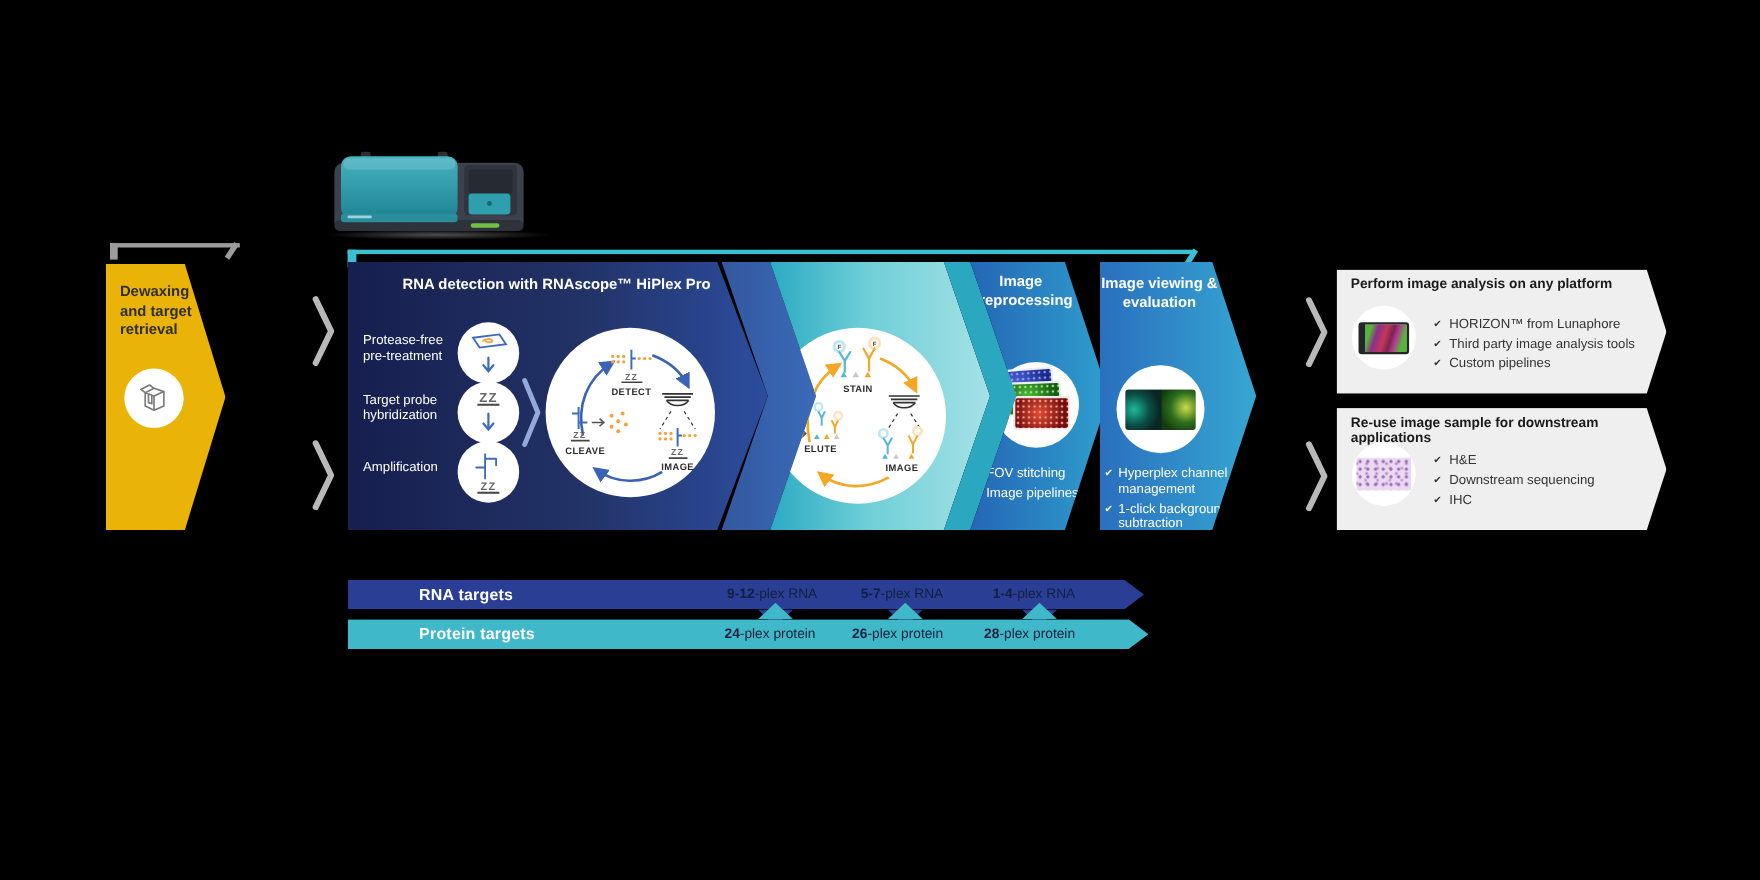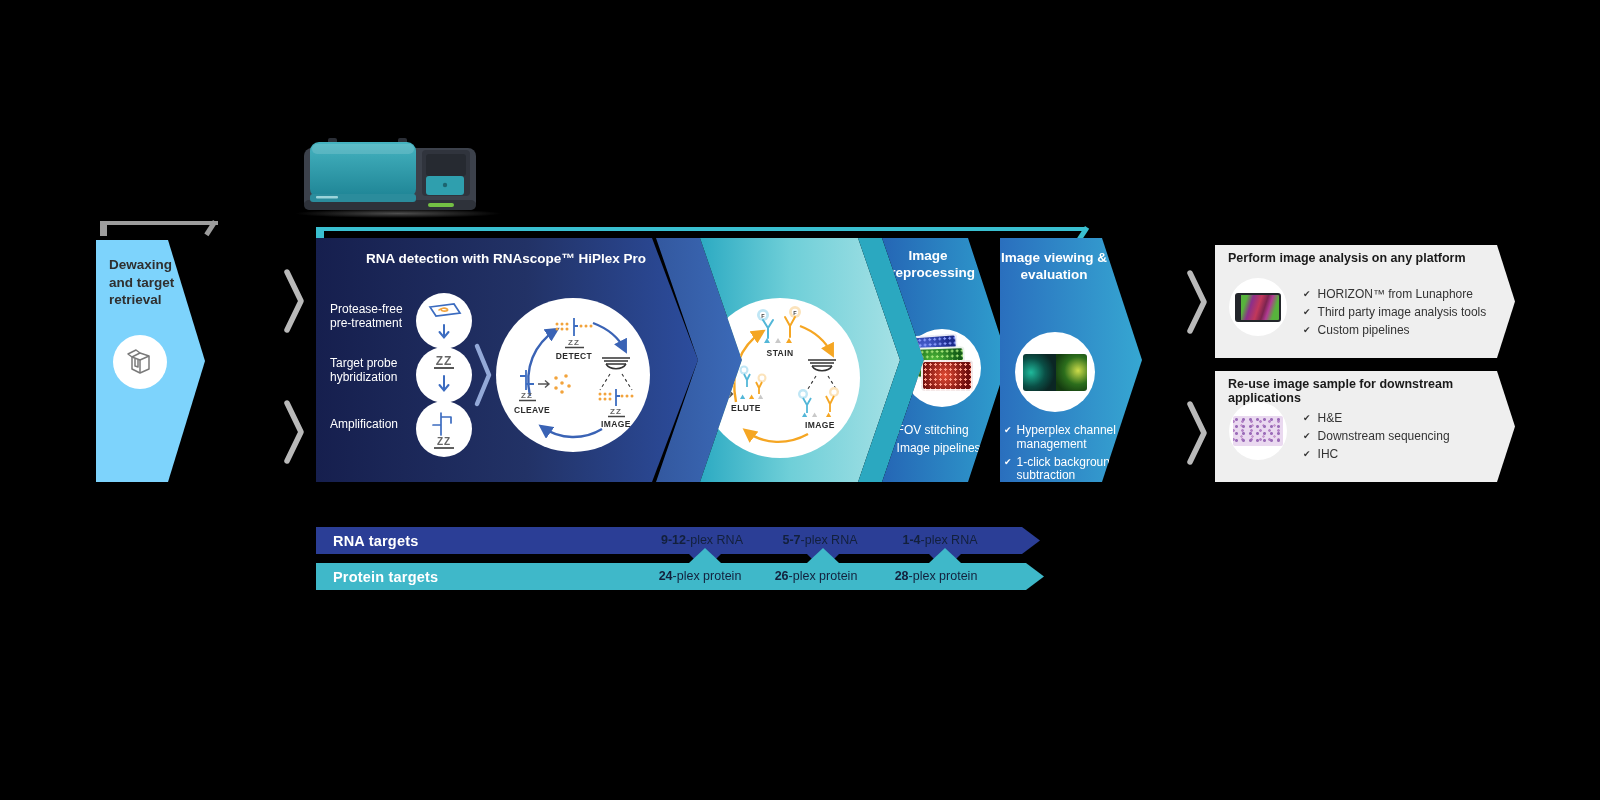--- a/index.html
+++ b/index.html
@@ -1,21 +1,21 @@
 <!DOCTYPE html>
 <html><head>
 <meta charset="utf-8">
 <style>
   html,body{margin:0;padding:0;background:#000;}
   *{box-sizing:border-box;font-family:"Liberation Sans","DejaVu Sans",sans-serif;}
   #canvas{position:relative;width:1600px;height:800px;background:#000;overflow:hidden;}
   .abs{position:absolute;}
 
   
-  .pre-step{left:96px;top:240px;width:110px;height:242px;background:#7dd3fc;
+  .pre-step{left:96px;top:240px;width:110px;height:242px;background:#eab308;
     clip-path:polygon(0 0,72px 0,109px 121px,72px 242px,0 242px);}
   .pre-step-label{left:13px;top:16px;width:80px;font-size:13.5px;font-weight:700;color:#2f2f2f;line-height:1.3;}
   .white-circle{background:#fff;border-radius:50%;display:flex;align-items:center;justify-content:center;}
 
   .gray-bracket-bar{left:100px;top:221px;width:118px;height:3.5px;background:#9c9c9c;}
   .gray-bracket-tick{left:100px;top:221px;width:7px;height:15px;background:#9c9c9c;}
   .gray-bracket-slant{left:213px;top:220px;width:4.5px;height:16px;background:#9c9c9c;transform:rotate(33deg);transform-origin:top left;}
 
   .teal-bracket-bar{left:316px;top:227px;width:770px;height:4px;background:#3ac0d1;}
   .teal-bracket-tick{left:316px;top:227px;width:8px;height:16px;background:#3ac0d1;}
@@ -68,21 +68,21 @@
   .tile{position:absolute;width:52px;height:31px;border:2px solid rgba(255,255,255,.9);border-radius:4px;}
   .tile-blue{background:radial-gradient(circle at 35% 45%,#4d66d8 0%,#1b2a8a 75%);background-image:radial-gradient(#8fa0ff 1px,transparent 1.4px),radial-gradient(circle at 35% 45%,#4d66d8 0%,#1b2a8a 75%);background-size:5px 5px,100% 100%;}
   .tile-green{background-image:radial-gradient(#a8e77a 1px,transparent 1.4px),radial-gradient(circle at 40% 50%,#53c23b 0%,#135c17 78%);background-size:5px 5px,100% 100%;}
   .tile-red{background-image:radial-gradient(#ff9d8a 1px,transparent 1.4px),radial-gradient(circle at 45% 50%,#e04a33 0%,#6e0f0f 78%);background-size:5px 5px,100% 100%;}
 
   .viewing-thumb{width:64px;height:37px;border-radius:3px;background-color:#14171a;
     background-image:radial-gradient(circle at 24% 50%,#1fb99b 0%,#0a4f46 45%,#0b2624 75%),radial-gradient(circle at 72% 45%,#cddc4a 0%,#2c6e1c 45%,#143b10 80%);
     background-size:52% 100%,50% 100%;background-position:left center,right center;background-repeat:no-repeat;}
 
   
-  .bar{height:27px;color:#fff;display:flex;align-items:center;}
+  .bar{height:27px;color:#fff;display:flex;align-items:center;padding-left:48px;}
   .bar-rna{left:316px;top:527px;width:724px;background:#2b3e96;
     clip-path:polygon(0 0,706px 0,724px 13.5px,706px 27px,0 27px);}
   .bar-protein{left:316px;top:563px;width:728px;background:#3fb8c9;
     clip-path:polygon(0 0,710px 0,728px 13.5px,710px 27px,0 27px);}
   .bar-label{font-size:14.5px;font-weight:700;padding-left:17px;letter-spacing:.2px;}
   .plex{position:absolute;top:0;height:27px;line-height:27px;transform:translateX(-50%);
     font-size:12.5px;color:#13203c;font-weight:500;white-space:nowrap;}
   .plex b{font-weight:800;}
   .tri-down{position:absolute;width:32px;height:16px;background:#2b3e96;clip-path:polygon(0 0,100% 0,50% 100%);top:554px;}
   .tri-up{position:absolute;width:32px;height:15px;background:#3fb8c9;clip-path:polygon(50% 0,100% 100%,0 100%);top:548px;}

